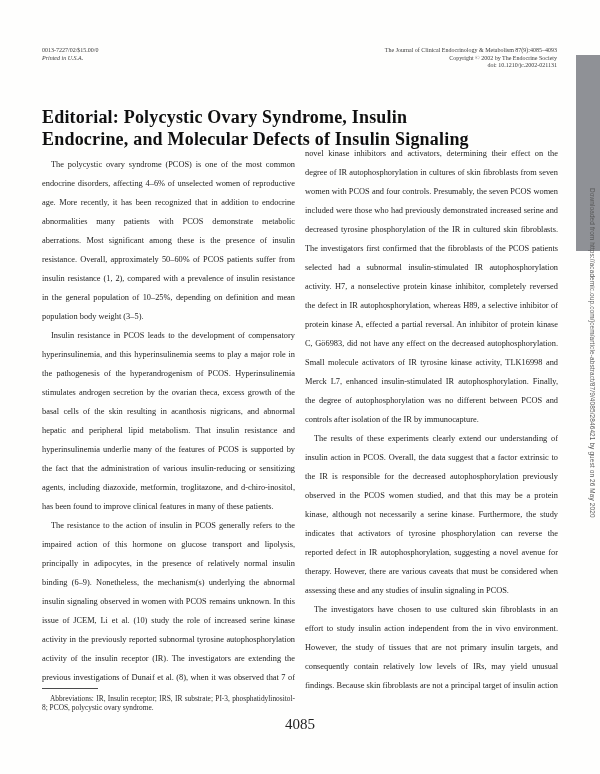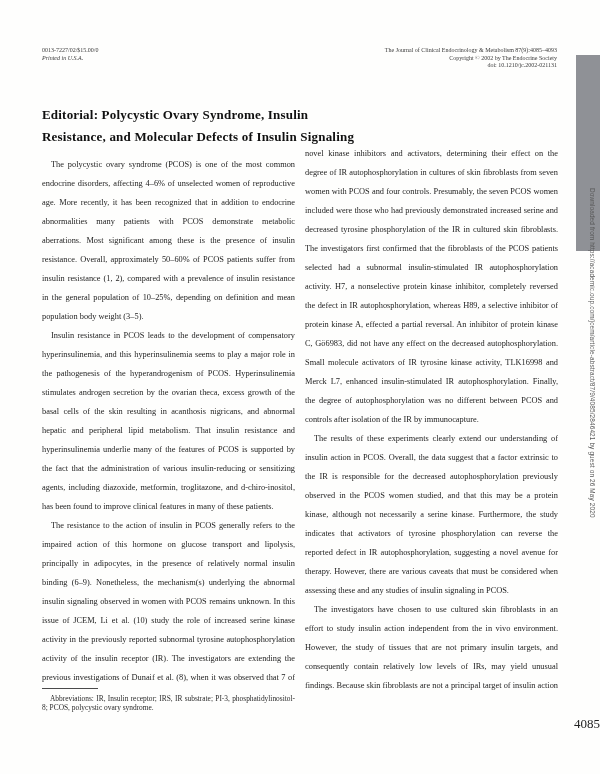--- a/index.html
+++ b/index.html
@@ -9,37 +9,37 @@
     font-family:"Liberation Serif", serif;
     -webkit-font-smoothing:antialiased;
   }
   .header { position:absolute; top:47px; left:42px; right:43px;
     display:flex; justify-content:space-between;
     font-size:6px; line-height:7.6px; color:#3a3a3a; }
   .header .ital { font-style:italic; }
   .header-right { text-align:right; }
 
   .title { position:absolute; top:95px; left:42px; width:525px;
-    font-weight:bold; font-size:13px; line-height:21.8px;
+    font-weight:bold; font-size:18px; line-height:21.8px;
     letter-spacing:0.2px; color:#101010; }
 
   .col { font-size:8.35px; line-height:19px; text-align:justify; color:#232323; }
   .col p { margin:0; text-indent:9px; }
   .col p.no-indent { text-indent:0; }
   .col-left  { position:absolute; left:42px;  top:155px; width:253px; height:530px; overflow:hidden; }
   .col-right { position:absolute; left:305px; top:144px; width:253px; height:554px; overflow:hidden; }
 
   .footnote-rule { position:absolute; left:42px; top:688px; width:56px;
     border-top:1px solid #4a4a4a; height:0; }
   .footnote { position:absolute; left:42px; top:694px; width:253px;
     font-size:7.4px; line-height:9.4px; text-align:justify; color:#2a2a2a; }
   .footnote p { margin:0; text-indent:8px; }
 
   .pageno { position:absolute; left:0; top:716px; width:100%;
-    text-align:right; font-size:13px; color:#222; }
+    text-align:center; font-size:15px; color:#222; }
 
   .graybar { position:absolute; right:0; top:55px; width:24px; height:196px;
     background:#8f9196; z-index:1; }
   .watermark { position:absolute; right:4px; top:188px; height:384px;
     writing-mode:vertical-rl; white-space:nowrap;
     font-family:"Liberation Sans", sans-serif; font-size:6.4px;
     letter-spacing:0.15px; color:#585858; z-index:2; }
 </style>
 </head>
 <body>
@@ -49,21 +49,21 @@
     <div>0013-7227/02/$15.00/0</div>
     <div class="ital">Printed in U.S.A.</div>
   </div>
   <div class="header-right">
     <div>The Journal of Clinical Endocrinology &amp; Metabolism 87(9):4085–4093</div>
     <div>Copyright © 2002 by The Endocrine Society</div>
     <div>doi: 10.1210/jc.2002-021131</div>
   </div>
 </div>
 
-<h1 class="title"><span>Editorial: Polycystic Ovary Syndrome, Insulin</span><br><span>Resistance, and Molecular Defects of Insulin Signaling</span></h1>
+<h1 class="title"><span>Editorial: Polycystic Ovary Syndrome, Insulin</span><br><span>Endocrine, and Molecular Defects of Insulin Signaling</span></h1>
 
 <div class="col col-left">
   <p>The polycystic ovary syndrome (PCOS) is one of the most common endocrine disorders, affecting 4–6% of unselected women of reproductive age. More recently, it has been recognized that in addition to endocrine abnormalities many patients with PCOS demonstrate metabolic aberrations. Most significant among these is the presence of insulin resistance. Overall, approximately 50–60% of PCOS patients suffer from insulin resistance (1, 2), compared with a prevalence of insulin resistance in the general population of 10–25%, depending on definition and mean population body weight (3–5).</p>
   <p>Insulin resistance in PCOS leads to the development of compensatory hyperinsulinemia, and this hyperinsulinemia seems to play a major role in the pathogenesis of the hyperandrogenism of PCOS. Hyperinsulinemia stimulates androgen secretion by the ovarian theca, excess growth of the basal cells of the skin resulting in acanthosis nigricans, and abnormal hepatic and peripheral lipid metabolism. That insulin resistance and hyperinsulinemia underlie many of the features of PCOS is supported by the fact that the administration of various insulin-reducing or sensitizing agents, including diazoxide, metformin, troglitazone, and d-chiro-inositol, has been found to improve clinical features in many of these patients.</p>
   <p>The resistance to the action of insulin in PCOS generally refers to the impaired action of this hormone on glucose transport and lipolysis, principally in adipocytes, in the presence of relatively normal insulin binding (6–9). Nonetheless, the mechanism(s) underlying the abnormal insulin signaling observed in women with PCOS remains unknown. In this issue of JCEM, Li et al. (10) study the role of increased serine kinase activity in the previously reported subnormal tyrosine autophosphorylation activity of the insulin receptor (IR). The investigators are extending the previous investigations of Dunaif et al. (8), when it was observed that 7 of 14 nondiabetic PCOS women studied demonstrated a significantly lower insulin-induced tyrosine phosphorylation of the IR in cultured skin fibroblasts, compared with controls. Alternatively, in these same women insulin-independent ³²Phosphate incorporation into the serine residues of the β-subunit of the IR was decreased. The remaining PCOS women had basal- and insulin-stimulated IR autophosphorylation similar to controls. This previous report had suggested that increased IR serine phosphorylation possibly decreased the tyrosine kinase activity of the receptor and was one mechanism determining the post-binding defect in insulin action characteristic of PCOS.</p>
 </div>
 
 <div class="col col-right">
   <p class="no-indent">novel kinase inhibitors and activators, determining their effect on the degree of IR autophosphorylation in cultures of skin fibroblasts from seven women with PCOS and four controls. Presumably, the seven PCOS women included were those who had previously demonstrated increased serine and decreased tyrosine phosphorylation of the IR in cultured skin fibroblasts. The investigators first confirmed that the fibroblasts of the PCOS patients selected had a subnormal insulin-stimulated IR autophosphorylation activity. H7, a nonselective protein kinase inhibitor, completely reversed the defect in IR autophosphorylation, whereas H89, a selective inhibitor of protein kinase A, effected a partial reversal. An inhibitor of protein kinase C, Gö6983, did not have any effect on the decreased autophosphorylation. Small molecule activators of IR tyrosine kinase activity, TLK16998 and Merck L7, enhanced insulin-stimulated IR autophosphorylation. Finally, the degree of autophosphorylation was no different between PCOS and controls after isolation of the IR by immunocapture.</p>
   <p>The results of these experiments clearly extend our understanding of insulin action in PCOS. Overall, the data suggest that a factor extrinsic to the IR is responsible for the decreased autophosphorylation previously observed in the PCOS women studied, and that this may be a protein kinase, although not necessarily a serine kinase. Furthermore, the study indicates that activators of tyrosine phosphorylation can reverse the reported defect in IR autophosphorylation, suggesting a novel avenue for therapy. However, there are various caveats that must be considered when assessing these and any studies of insulin signaling in PCOS.</p>

